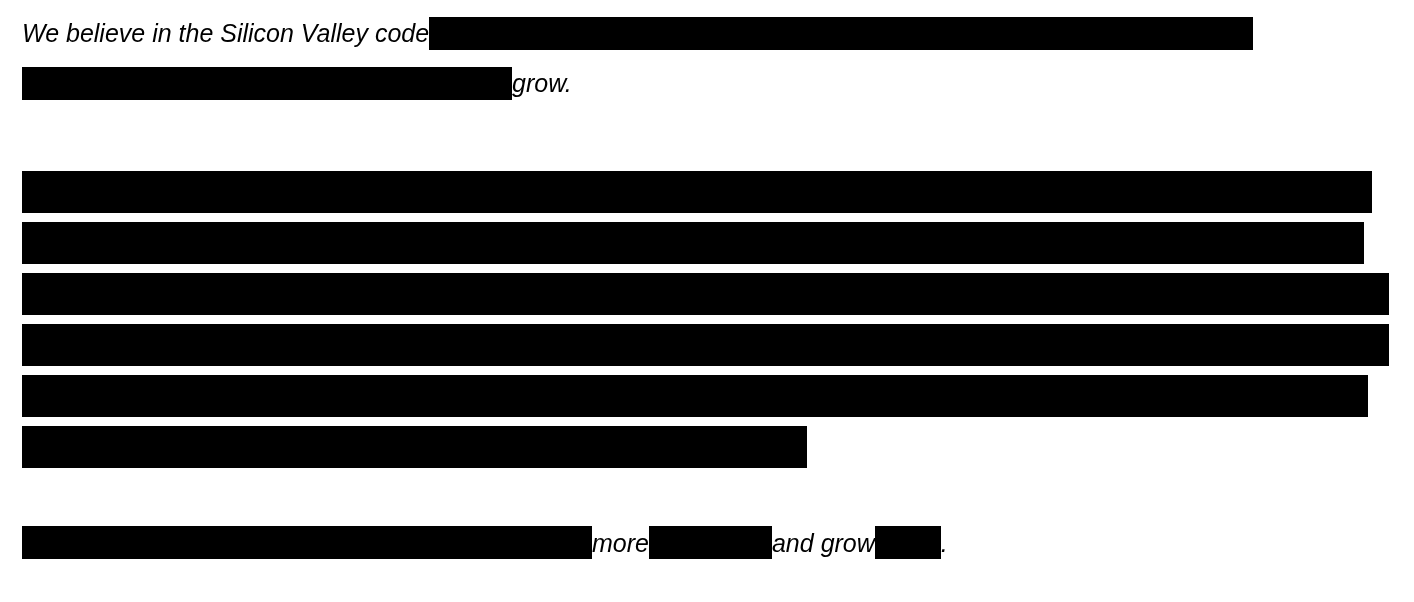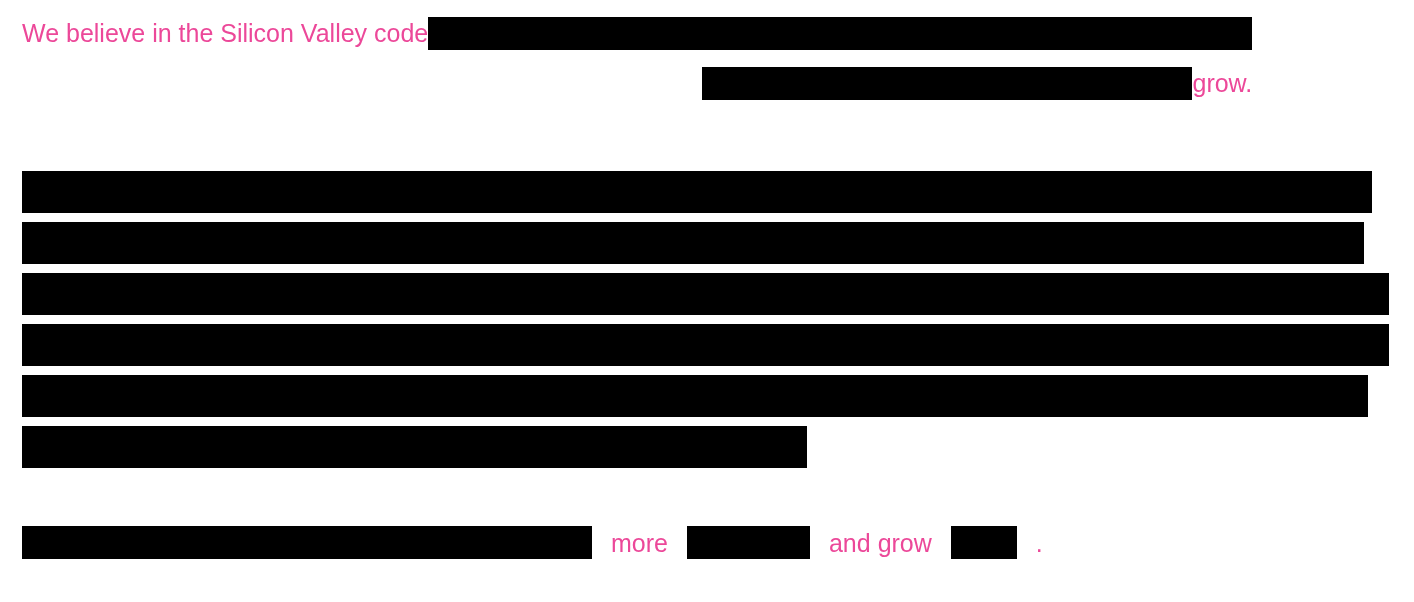--- a/index.html
+++ b/index.html
@@ -25,40 +25,40 @@
   .para {
     position: absolute;
     left: 22px;
     font-size: 25px;
     line-height: 30px;
     white-space: nowrap;
   }
   .para .txt {
     display: inline-block;
     vertical-align: baseline;
-    color: #ec4899;
+    color: #000000;
+    font-style: italic;
   }
   .redact {
     display: inline-block;
     background: #000000;
     vertical-align: middle;
     height: 33px;
   }
 
   
   #para-intro {
     top: 18px;
   }
   #para-intro .line {
     display: block;
     height: 48px;
   }
   #para-intro .line + .line {
     margin-top: 2px;
-    text-align: right;
   }
   #para-intro .redact {
     position: relative;
     top: -2px;
   }
 
   
   .redact-block {
     position: absolute;
     left: 22px;
@@ -73,21 +73,21 @@
   
   #para-closing {
     top: 528px;
     height: 40px;
   }
   #para-closing .redact {
     position: relative;
     top: -3px;
   }
   #para-closing .txt {
-    padding: 0 19px;
+    padding: 0 0;
   }
 </style>
 </head>
 <body>
 
 <div class="page">
 
   <div class="para" id="para-intro">
     <span class="line">
       <span class="txt">We believe in the Silicon Valley code</span><span class="redact" style="width:824px"></span>

